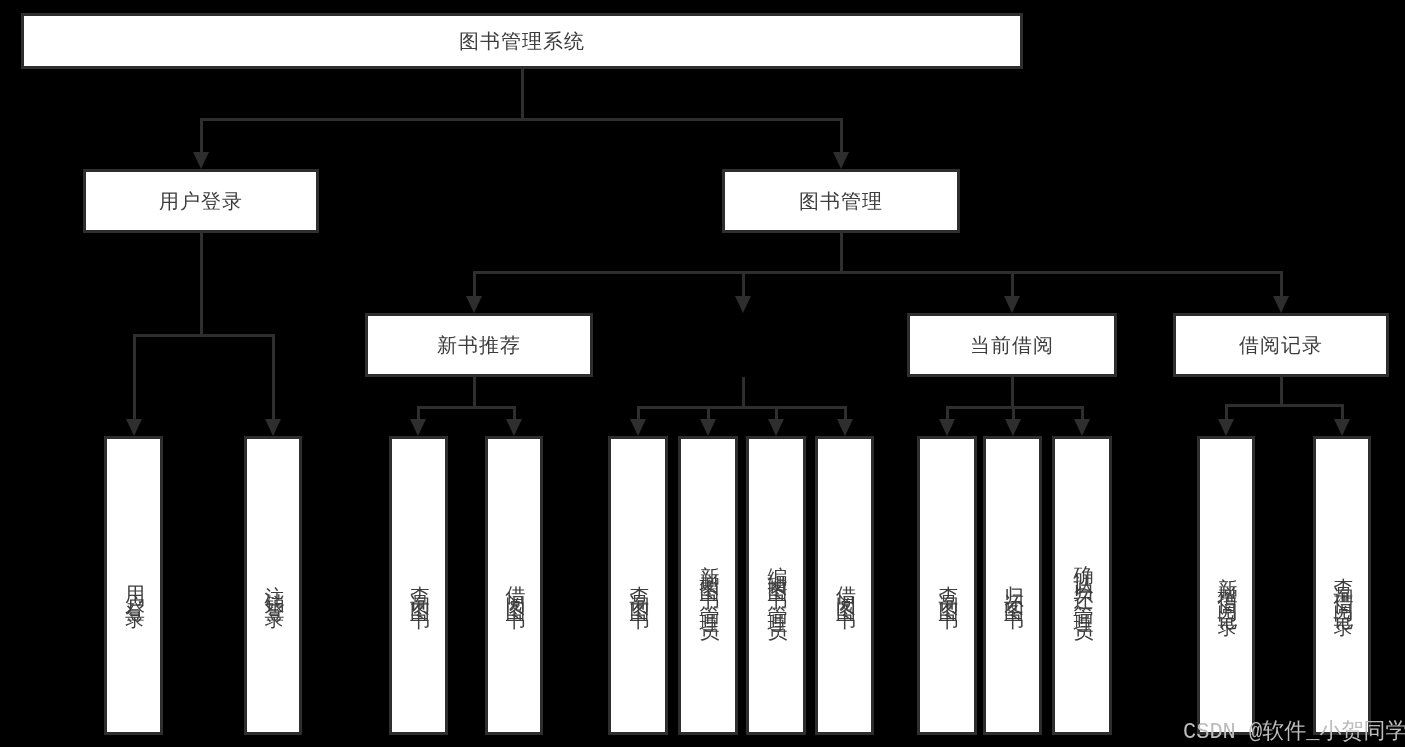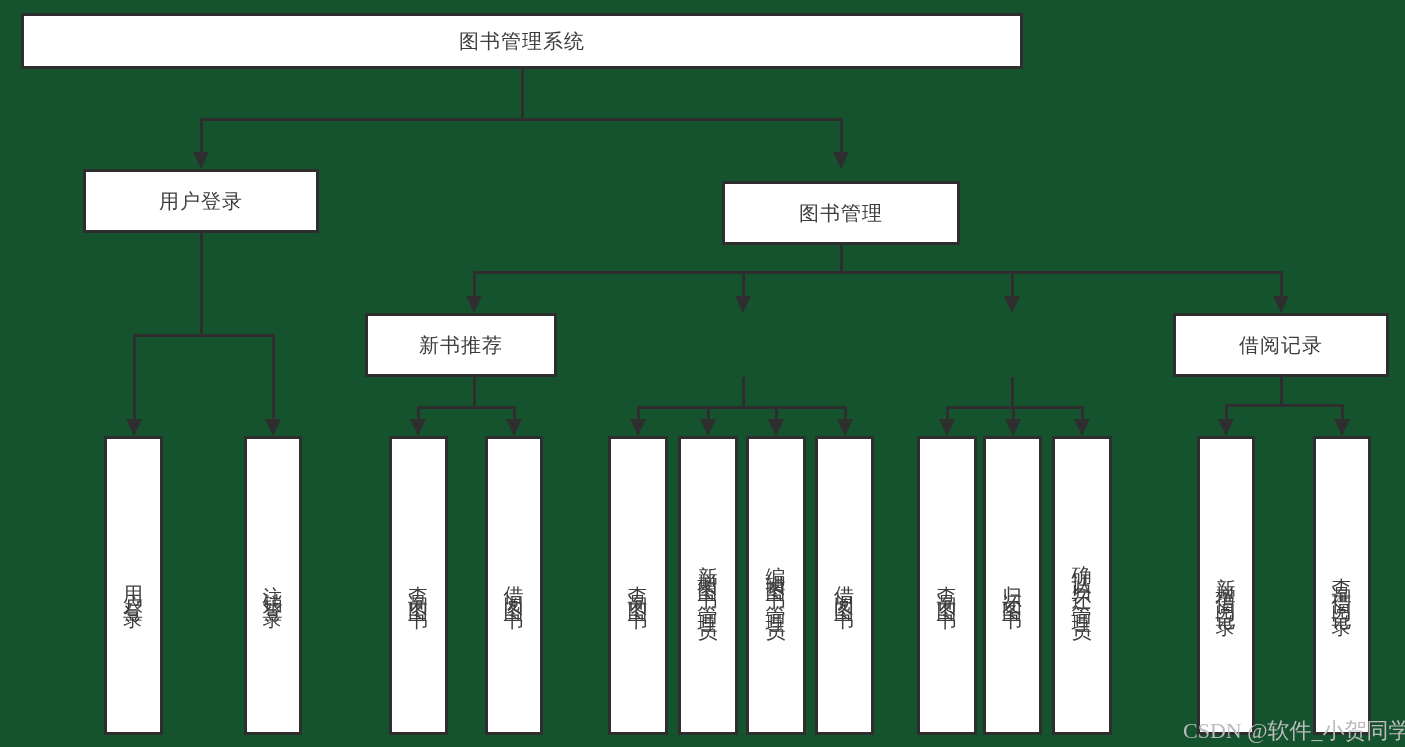--- a/index.html
+++ b/index.html
@@ -1,20 +1,20 @@
 <!DOCTYPE html>
 <html><head>
 <meta charset="utf-8">
 <style>
   html,body{margin:0;padding:0;background:#ffffff;}
   .canvas{
     position:relative;
     width:1405px;height:747px;
-    background:#14532d;
-    font-family:Liberation Serif, serif;
+    background:#000000;
+    font-family:Liberation Mono, monospace;
     color:#3d3d3d;
     overflow:hidden;
   }
   .node{
     position:absolute;
     box-sizing:border-box;
     border:3px solid #2e2e2e;
     background:#ffffff;
     display:flex;
     align-items:center;
@@ -110,26 +110,29 @@
   <div class="arrow" style="left:1218px;top:419px"></div>
   <div class="arrow" style="left:1334px;top:419px"></div>
 
   <div class="node h-node" style="left:21px;top:13px;width:1002px;height:56px">
     <span>图书管理系统</span>
   </div>
 
   <div class="node h-node" style="left:83px;top:169px;width:236px;height:64px">
     <span>用户登录</span>
   </div>
-  <div class="node h-node" style="left:722px;top:181px;width:238px;height:64px">
+  <div class="node h-node" style="left:722px;top:169px;width:238px;height:64px">
     <span>图书管理</span>
   </div>
 
-  <div class="node h-node" style="left:365px;top:313px;width:192px;height:64px">
+  <div class="node h-node" style="left:365px;top:313px;width:228px;height:64px">
     <span>新书推荐</span>
+  </div>
+  <div class="node h-node" style="left:907px;top:313px;width:210px;height:64px">
+    <span>当前借阅</span>
   </div>
   <div class="node h-node" style="left:1173px;top:313px;width:216px;height:64px">
     <span>借阅记录</span>
   </div>
 
   <div class="node v-node" style="left:104px;top:436px;width:59px;height:299px">
     <span>用户登录</span>
   </div>
   <div class="node v-node" style="left:244px;top:436px;width:58px;height:299px">
     <span>注销登录</span>

